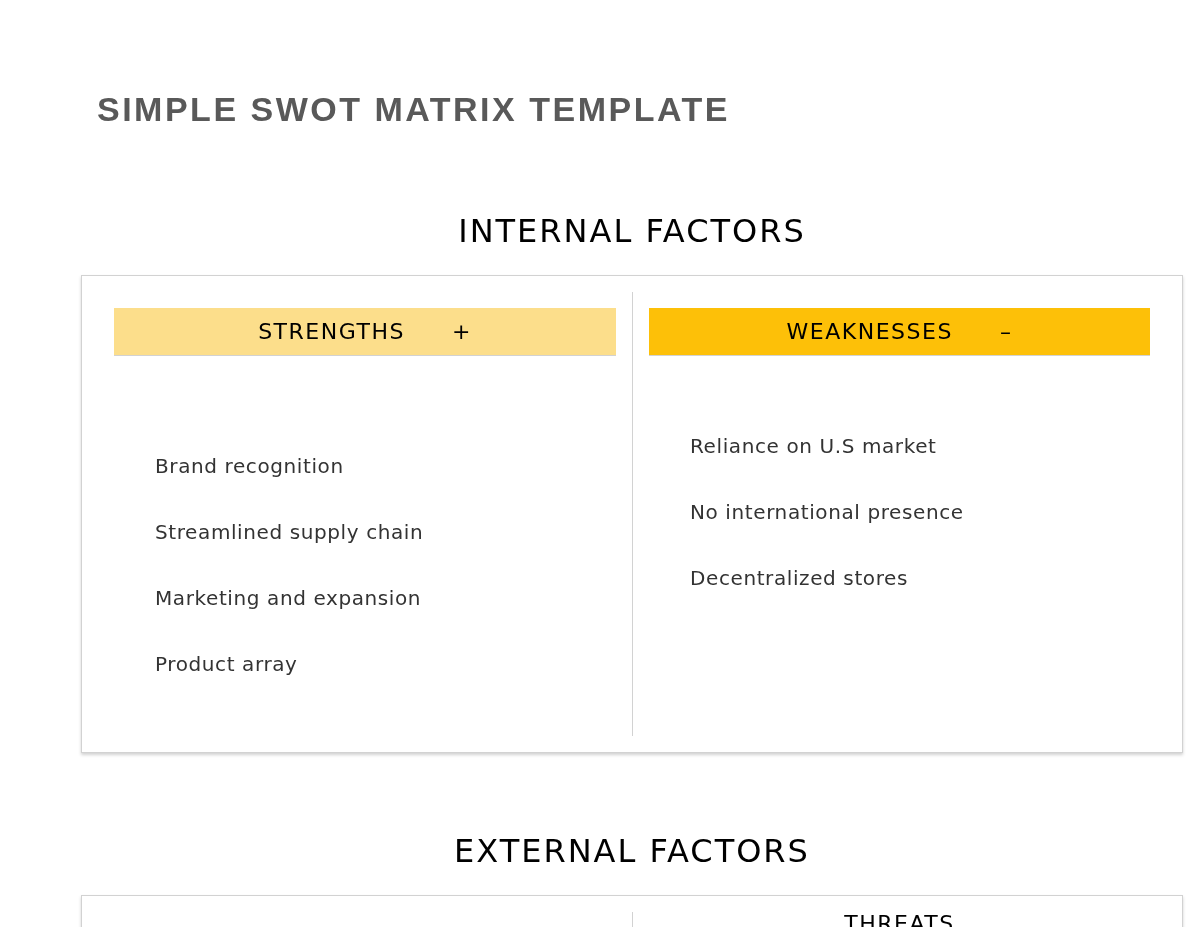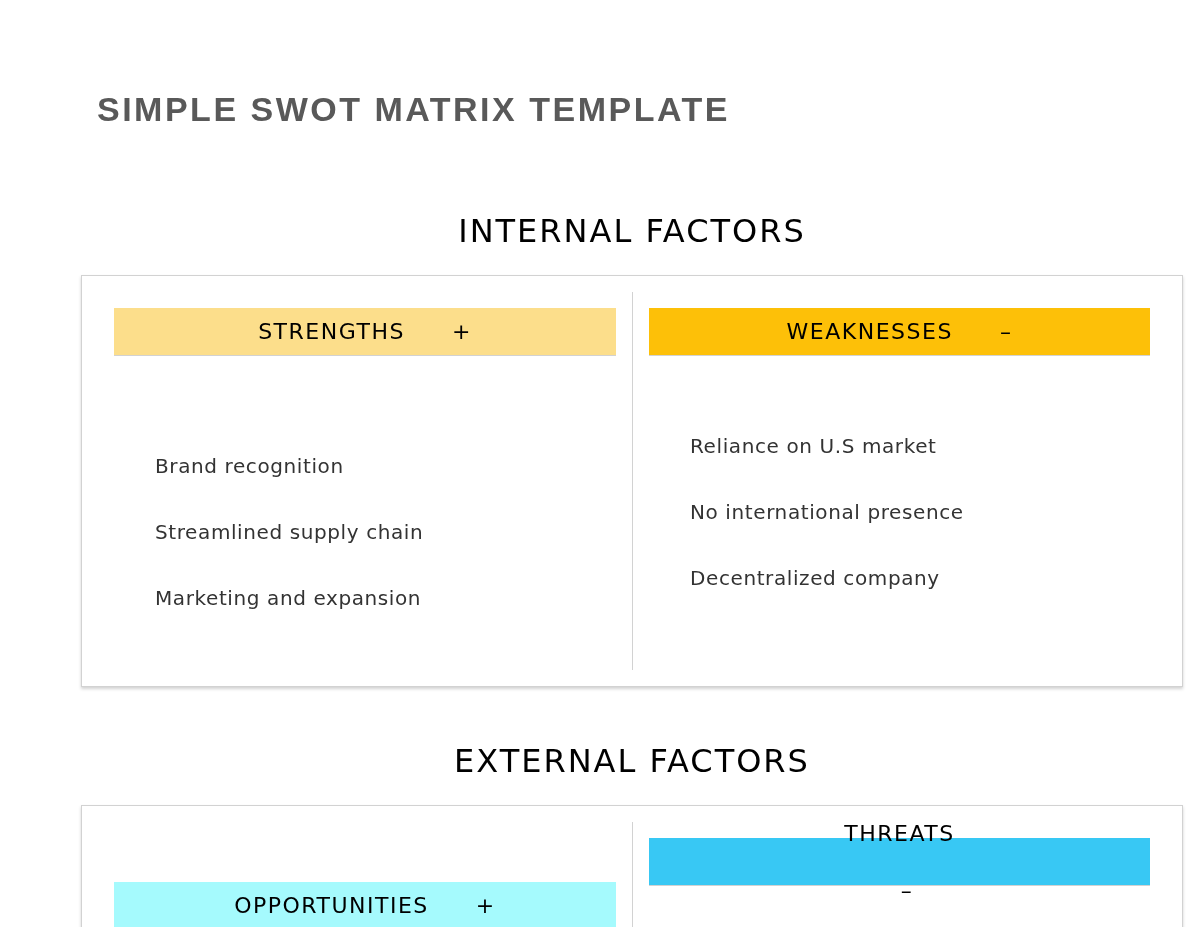--- a/index.html
+++ b/index.html
@@ -24,21 +24,21 @@
 
   .section-heading {
     text-align: center;
     font-family: "DejaVu Sans", sans-serif;
     font-weight: normal;
     font-size: 32px;
     letter-spacing: 2px;
     color: #000000;
   }
   .section-heading.internal { margin-top: 51px; margin-bottom: 9px; }
-  .section-heading.external { margin-top: 7px; margin-bottom: 9px; }
+  .section-heading.external { margin-top: 31px; margin-bottom: 9px; }
 
   .swot-table {
     width: 1102px;
     margin: 0 auto;
     display: grid;
     grid-template-columns: 1fr 1fr;
     border: 1px solid var(--table-border, #d2d2d2);
     box-shadow: 0 2px 3px rgba(0,0,0,0.18);
     background: #ffffff;
   }
@@ -97,32 +97,33 @@
 
       <div class="swot-col left">
         <div class="col-header strengths">
           <span>STRENGTHS</span>
           <span class="sign">+</span>
         </div>
         <div class="col-body pad-strengths">
           <p>Brand recognition</p>
           <p>Streamlined supply chain</p>
           <p>Marketing and expansion</p>
+          <p>Product array</p>
         </div>
       </div>
 
       <div class="swot-col right">
         <div class="col-header weaknesses">
           <span>WEAKNESSES</span>
           <span class="sign">–</span>
         </div>
         <div class="col-body pad-weaknesses">
           <p>Reliance on U.S market</p>
           <p>No international presence</p>
-          <p>Decentralized company</p>
+          <p>Decentralized stores</p>
         </div>
       </div>
 
     </div>
   </section>
 
   <section>
     <h2 class="section-heading external">EXTERNAL FACTORS</h2>
 
     <div class="swot-table external-table">

